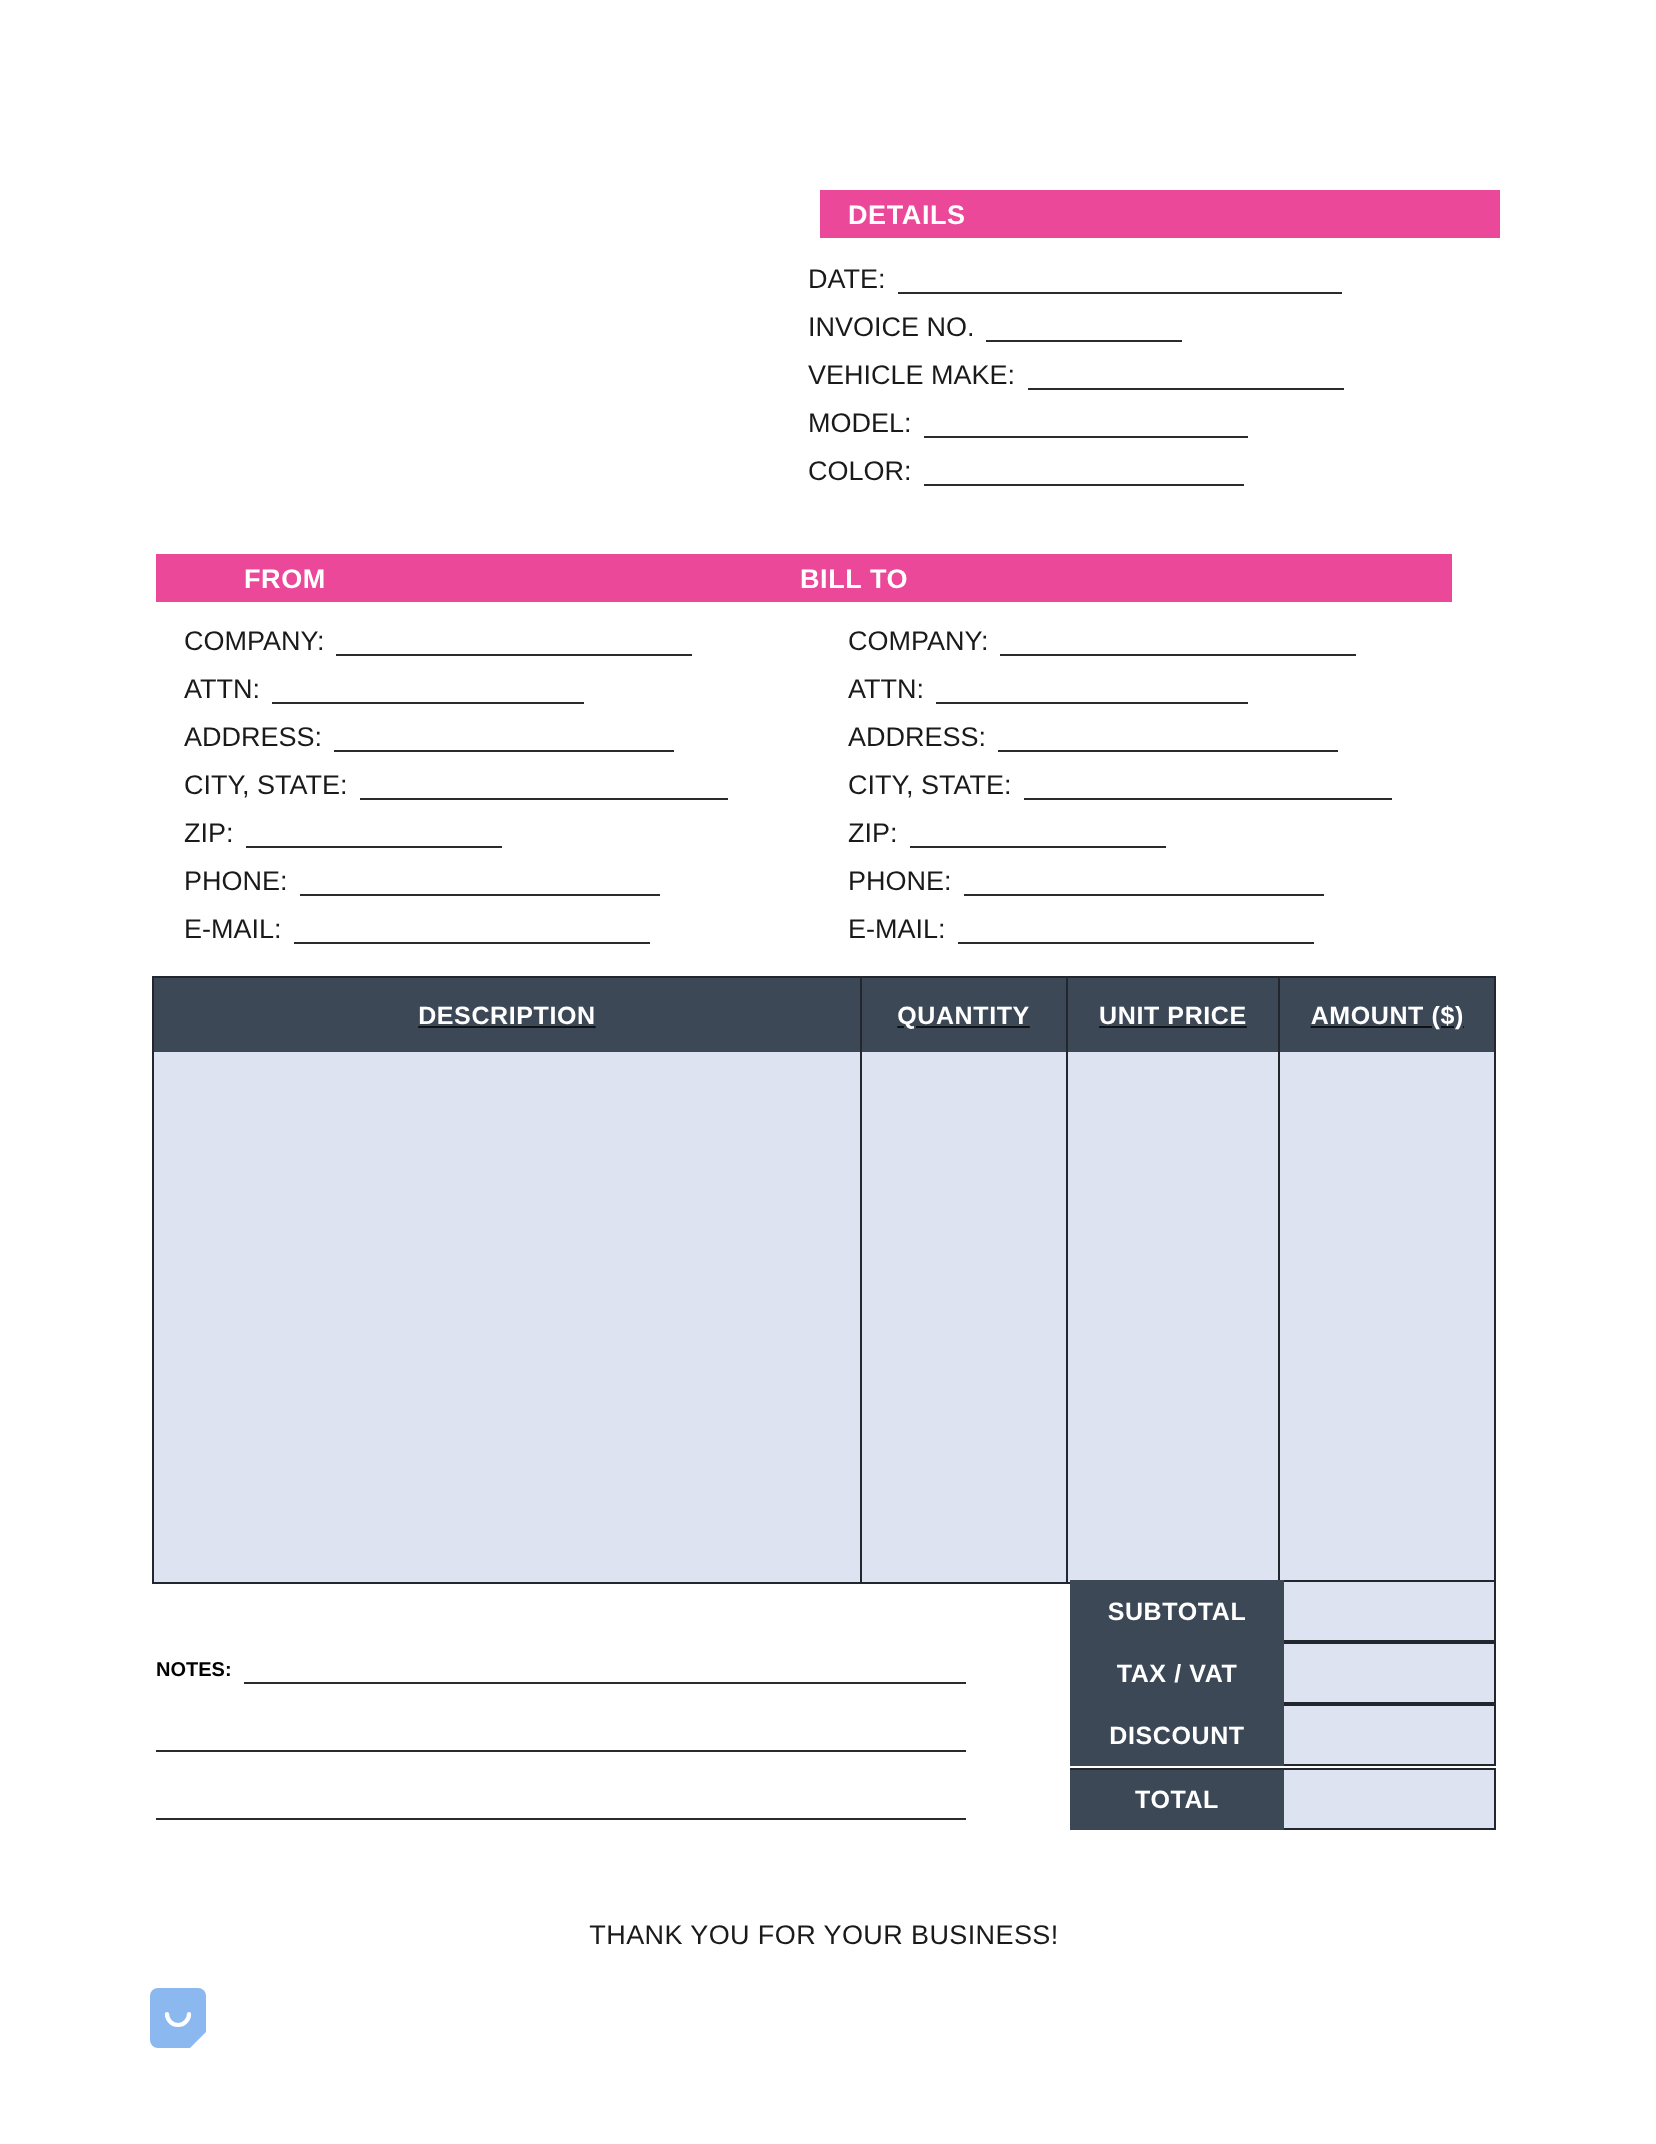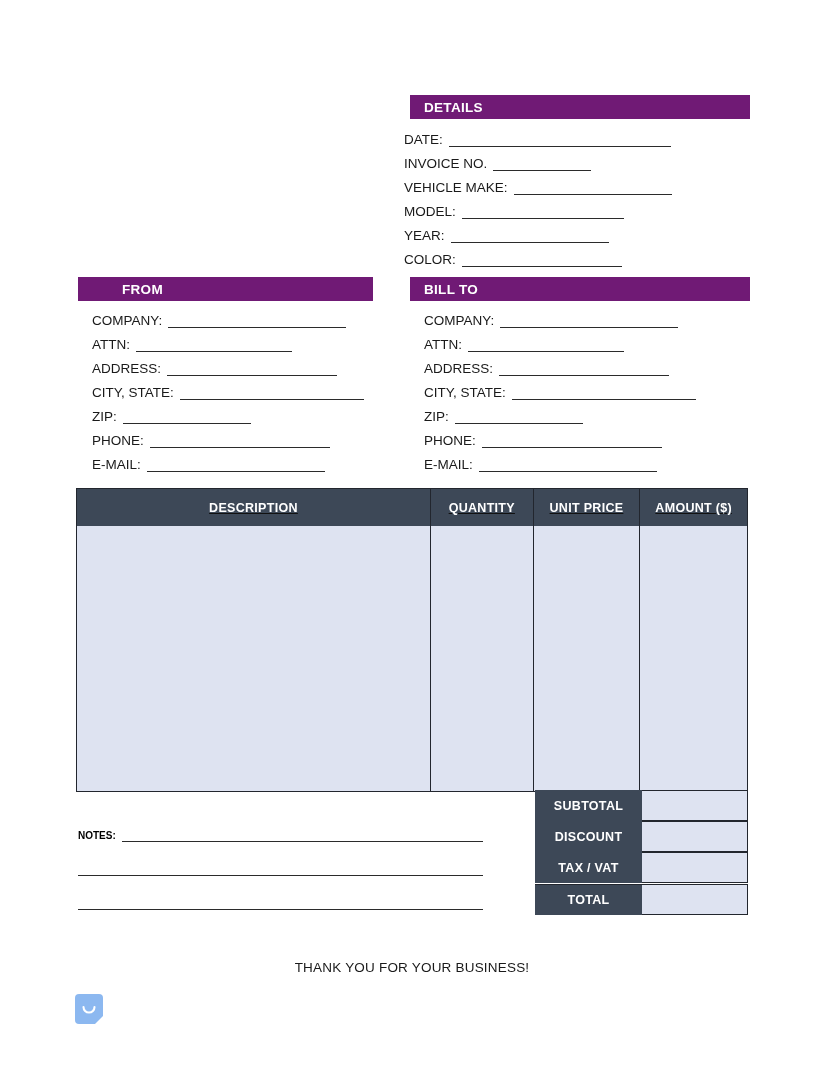--- a/index.html
+++ b/index.html
@@ -27,21 +27,21 @@
     font-size: 25px;
     font-weight: bold;
     letter-spacing: 0.2px;
     color: #000000;
     white-space: nowrap;
   }
 
   
   .bar {
     position: absolute;
-    background: #701a75;
+    background: #ec4899;
     color: #ffffff;
     font-size: 13.5px;
     font-weight: bold;
     letter-spacing: 0.3px;
     display: flex;
     align-items: center;
     padding-left: 14px;
     box-sizing: border-box;
   }
 
@@ -217,30 +217,26 @@
       </div>
       <div class="field">
         <span class="lbl">VEHICLE MAKE:</span>
         <span class="rule" style="width: 158px;"></span>
       </div>
       <div class="field">
         <span class="lbl">MODEL:</span>
         <span class="rule" style="width: 162px;"></span>
       </div>
       <div class="field">
-        <span class="lbl">YEAR:</span>
-        <span class="rule" style="width: 158px;"></span>
-      </div>
-      <div class="field">
         <span class="lbl">COLOR:</span>
         <span class="rule" style="width: 160px;"></span>
       </div>
     </div>
 
-  <div class="bar" style="left:78px; top:277px; width:295px; height:24px;padding-left:44px;">
+  <div class="bar" style="left:78px; top:277px; width:325px; height:24px;padding-left:44px;">
     <span>FROM</span>
   </div>
   <div class="fieldblock" id="from-fields" style="left:92px; top:304px; width:300px;">
       <div class="field">
         <span class="lbl">COMPANY:</span>
         <span class="rule" style="width: 178px;"></span>
       </div>
       <div class="field">
         <span class="lbl">ATTN:</span>
         <span class="rule" style="width: 156px;"></span>
@@ -260,21 +256,21 @@
       <div class="field">
         <span class="lbl">PHONE:</span>
         <span class="rule" style="width: 180px;"></span>
       </div>
       <div class="field">
         <span class="lbl">E-MAIL:</span>
         <span class="rule" style="width: 178px;"></span>
       </div>
     </div>
 
-  <div class="bar" style="left:410px; top:277px; width:340px; height:24px;">
+  <div class="bar" style="left:386px; top:277px; width:340px; height:24px;">
     <span>BILL TO</span>
   </div>
   <div class="fieldblock" id="billto-fields" style="left:424px; top:304px; width:330px;">
       <div class="field">
         <span class="lbl">COMPANY:</span>
         <span class="rule" style="width: 178px;"></span>
       </div>
       <div class="field">
         <span class="lbl">ATTN:</span>
         <span class="rule" style="width: 156px;"></span>
@@ -315,25 +311,25 @@
       <div class="td col-amt"></div>
     </div>
   </div>
 
   <div id="totals">
       <div class="total-row">
         <div class="t-label">SUBTOTAL</div>
         <div class="t-value"></div>
       </div>
       <div class="total-row">
+        <div class="t-label">TAX / VAT</div>
+        <div class="t-value"></div>
+      </div>
+      <div class="total-row">
         <div class="t-label">DISCOUNT</div>
-        <div class="t-value"></div>
-      </div>
-      <div class="total-row">
-        <div class="t-label">TAX / VAT</div>
         <div class="t-value"></div>
       </div>
       <div class="total-row grand">
         <div class="t-label">TOTAL</div>
         <div class="t-value"></div>
       </div>
     </div>
 
   <div id="notes">
     <div class="notes-first">

